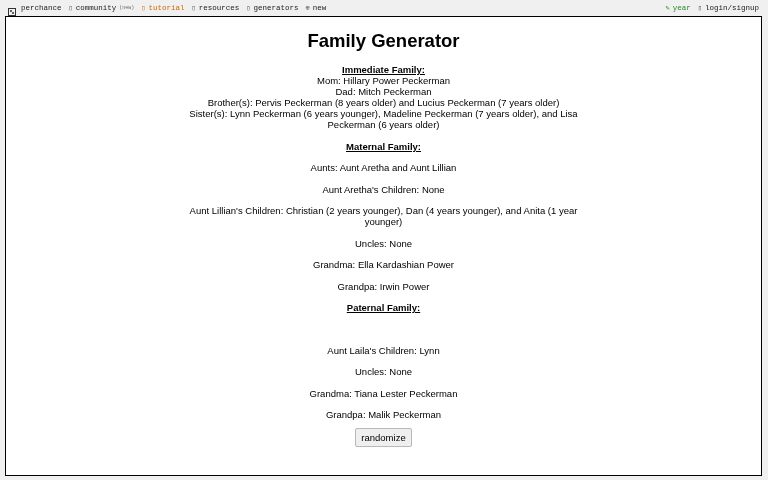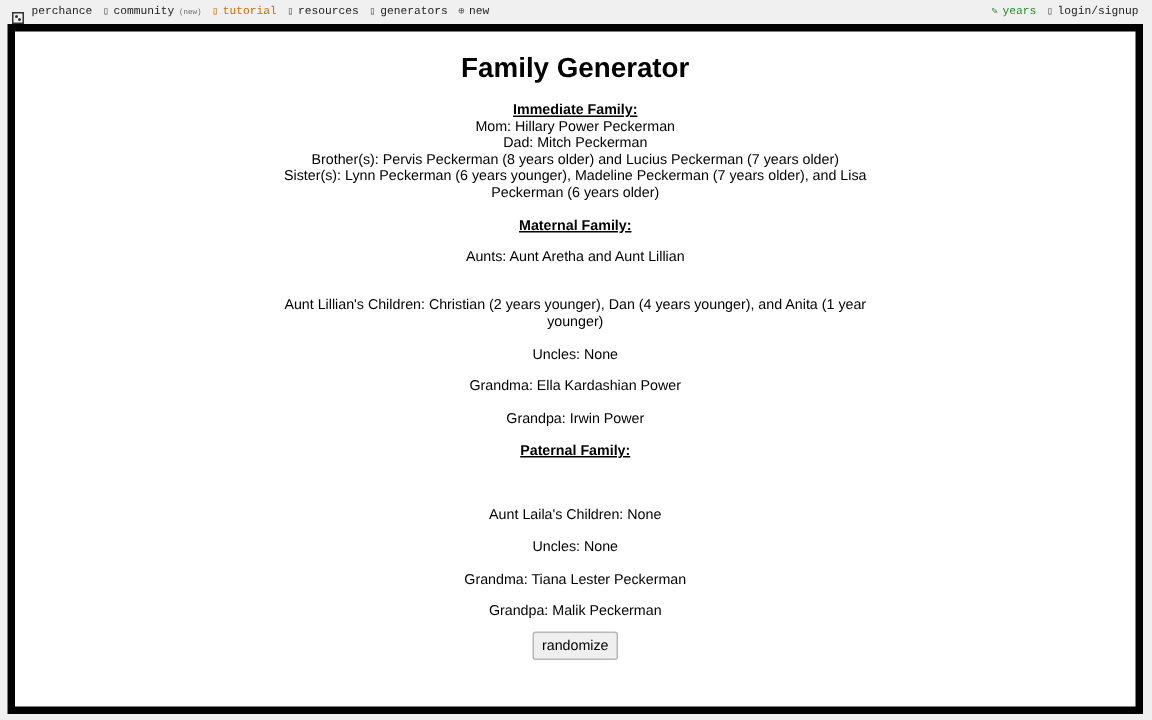--- a/index.html
+++ b/index.html
@@ -70,21 +70,21 @@
     }
     .logo-box::before { left: 1px; top: 1px; }
     .logo-box::after { right: 1px; bottom: 1px; }
     .page {
       position: absolute;
       top: 16px;
       left: 5px;
       width: 757px;
       height: 460px;
       background: #fff;
-      border: 5px solid #000000;
+      border: 1px solid #000000;
       box-sizing: border-box;
       overflow: hidden;
     }
     .content {
       width: 400px;
       margin: 0 auto;
       text-align: center;
       font-size: 9.5px;
       line-height: 11px;
     }
@@ -140,21 +140,21 @@
       <span>generators</span>
     </a>
     <a class="nav-item">
       <span class="ico">⊕</span>
       <span>new</span>
     </a>
   </div>
   <div class="right">
     <a class="nav-item edit">
       <span class="ico">✎</span>
-      <span>years</span>
+      <span>year</span>
     </a>
     <a class="nav-item" style="margin-right:0">
       <span class="ico">▯</span>
       <span>login/signup</span>
     </a>
   </div>
 </div>
 
 <div class="page">
   <div class="content">
@@ -164,35 +164,36 @@
     <p class="line">Mom: Hillary Power Peckerman</p>
     <p class="line">Dad: Mitch Peckerman</p>
     <p class="line">Brother(s): Pervis Peckerman (8 years older) and Lucius Peckerman (7 years older)</p>
     <p class="line">Sister(s): Lynn Peckerman (6 years younger), Madeline Peckerman (7 years older), and Lisa Peckerman (6 years older)</p>
     <div class="gap"></div>
 
     <p class="line section-title">Maternal Family:</p>
     <div class="gap"></div>
     <p class="line">Aunts: Aunt Aretha and Aunt Lillian</p>
     <div class="gap"></div>
+    <p class="line">Aunt Aretha's Children: None</p>
     <div class="gap"></div>
     <p class="line">Aunt Lillian's Children: Christian (2 years younger), Dan (4 years younger), and Anita (1 year younger)</p>
     <div class="gap"></div>
     <p class="line">Uncles: None</p>
     <div class="gap"></div>
     <p class="line">Grandma: Ella Kardashian Power</p>
     <div class="gap"></div>
     <p class="line">Grandpa: Irwin Power</p>
     <div class="gap"></div>
 
     <p class="line section-title">Paternal Family:</p>
     <div class="gap"></div>
     <div class="gap"></div>
     <div class="gap"></div>
-    <p class="line">Aunt Laila's Children: None</p>
+    <p class="line">Aunt Laila's Children: Lynn</p>
     <div class="gap"></div>
     <p class="line">Uncles: None</p>
     <div class="gap"></div>
     <p class="line">Grandma: Tiana Lester Peckerman</p>
     <div class="gap"></div>
     <p class="line">Grandpa: Malik Peckerman</p>
     <div class="gap" style="height:6px"></div>
 
     <button class="btn">randomize</button>
   </div>

